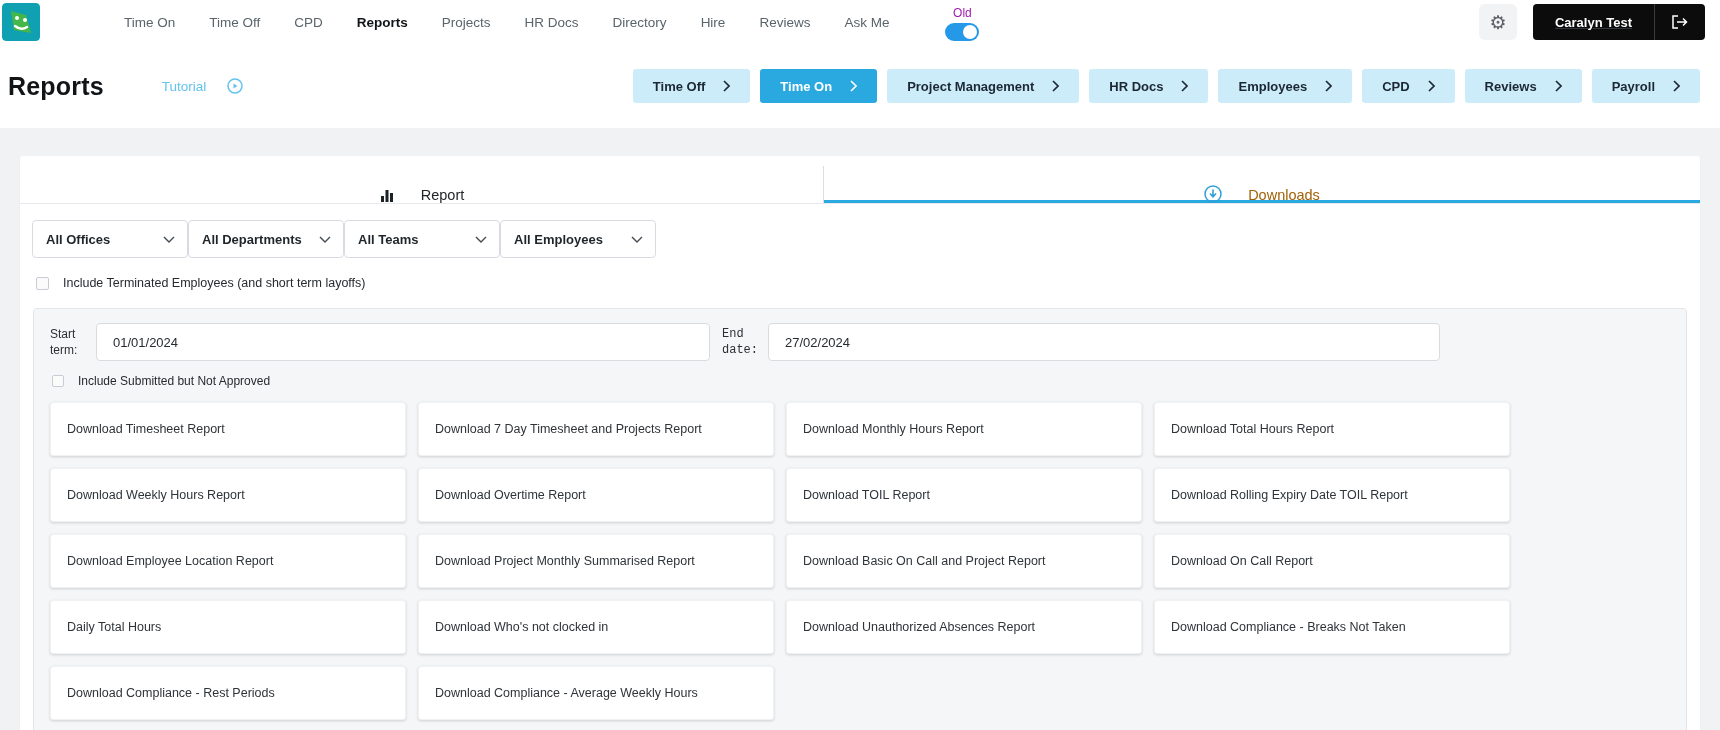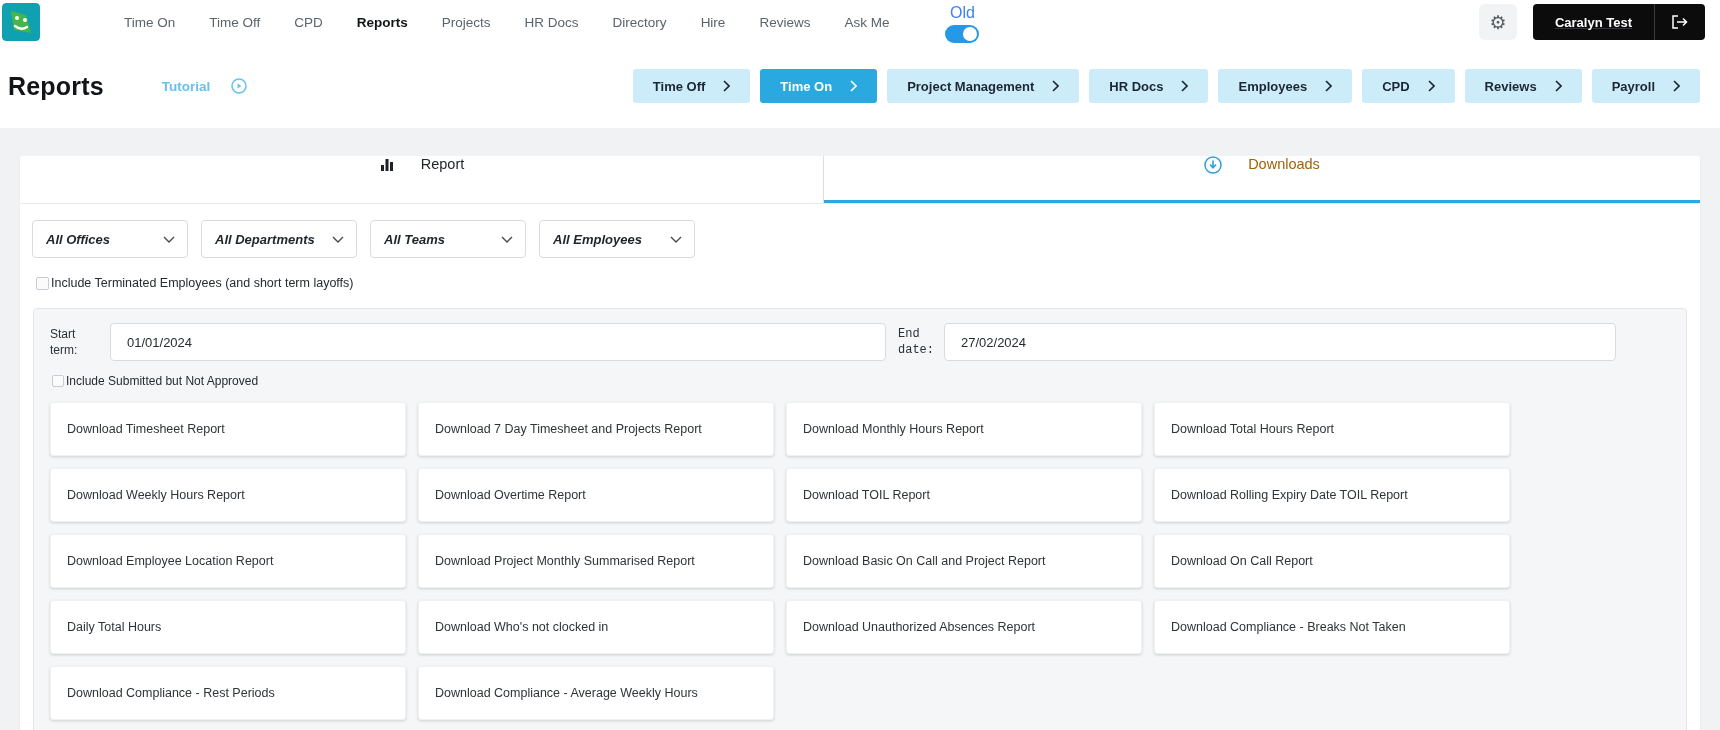--- a/index.html
+++ b/index.html
@@ -6,59 +6,59 @@
   html,body { width:1720px; height:730px; overflow:hidden; }
   body { font-family:"Liberation Sans", sans-serif; background:#f1f2f4; color:#30363b; }
 
   
   .topbar { background:#fff; height:44px; display:flex; align-items:center; padding:0 15px 0 2px; }
   .logo { width:38px; height:38px; border-radius:4px; flex:0 0 auto; }
   .nav { display:flex; align-items:center; gap:34px; margin-left:84px; }
   .nav-item { font-size:13.5px; color:#59646b; cursor:pointer; white-space:nowrap; }
   .nav-item.active { color:#121518; font-weight:700; }
   .old-toggle-wrap { margin-left:56px; display:flex; flex-direction:column; align-items:center; gap:3px; margin-top:2px; }
-  .old-label { font-size:16px; color:#3b82f6; }
+  .old-label { font-size:12px; color:#a21caf; }
   .toggle { width:34px; height:18px; border-radius:9px; background:#2599e8; position:relative; cursor:pointer; }
   .toggle .knob { position:absolute; right:2px; top:2px; width:14px; height:14px; border-radius:50%; background:#fff; }
   .topbar-right { margin-left:auto; display:flex; align-items:center; gap:16px; }
   .gear-btn { width:38px; height:36px; background:#f1f3f5; border-radius:6px; display:flex; align-items:center; justify-content:center; font-size:19px; color:#5a6066; cursor:pointer; }
   .user-block { display:flex; align-items:stretch; background:#0c0c0c; border-radius:4px; height:36px; overflow:hidden;text-decoration:underline; }
   .user-name { color:#fff; font-size:13px; font-weight:700; display:flex; align-items:center; padding:0 22px; cursor:pointer; white-space:nowrap; }
   .logout { display:flex; align-items:center; padding:0 16px; border-left:1px solid #3c3c3c; cursor:pointer; }
 
   
   .header-row { background:#fff; height:84px; display:flex; align-items:center; padding:0 20px 0 8px; }
   .page-title { font-size:25px; font-weight:700; color:#121518; letter-spacing:.2px; }
-  .tutorial { display:flex; align-items:center; gap:21px; margin-left:58px; color:#63c3ee; font-size:13.5px; font-weight:700; cursor:pointer; }
+  .tutorial { display:flex; align-items:center; gap:21px; margin-left:58px; color:#63c3ee; font-size:13.5px; font-weight:400; cursor:pointer; }
   .categories { margin-left:auto; display:flex; gap:10px; }
   .cat-btn { background:#cdecfa; color:#1b2733; border:none; border-radius:3px; height:34px; padding:0 20px; font-size:13px; font-weight:600; font-family:inherit; display:flex; align-items:center; gap:18px; cursor:pointer; white-space:nowrap; }
   .cat-btn.active { background:#29a9e0; color:#fff; }
 
   
   .page-body { padding:28px 20px 0; }
   .card { background:#fff; border-radius:3px; min-height:560px; box-shadow:0 1px 2px rgba(0,0,0,.06); }
   .tabs { display:flex; height:48px; border-bottom:1px solid #e7e9ec; }
-  .tab { display:flex; align-items:flex-start; justify-content:center; gap:26px; font-size:14.5px; color:#222629; cursor:pointer; }
+  .tab { display:flex; align-items:flex-end; justify-content:center; gap:26px; font-size:14.5px; color:#222629; cursor:pointer;margin-top:10px; }
   .tab-report { width:804px; border-right:1px solid #dcdee3; }
   .tab-downloads { flex:1; color:#a16207; }
   .tab.active { box-shadow:inset 0 -3px 0 #29a9e0; }
 
-  .filters { display:flex; gap:13px; padding:16px 12px 0;font-style:italic; }
+  .filters { display:flex; padding:16px 12px 0; }
   .dropdown { width:156px; height:38px; border:1px solid #d9dbe1; border-radius:4px; background:#fff; display:flex; align-items:center; justify-content:space-between; padding:0 12px 0 13px; cursor:pointer; }
   .dropdown .dd-label { font-size:13px; font-weight:600; color:#1f252a; }
 
-  .check-row { display:flex; align-items:center; gap:2px; font-size:12.5px; color:#262b30; font-weight:500; }
+  .check-row { display:flex; align-items:center; gap:14px; font-size:12.5px; color:#262b30; font-weight:500; }
   .checkbox { width:13px; height:13px; border:1px solid #c9ccd4; border-radius:2px; background:#fbfbfc; flex:0 0 auto; cursor:pointer; }
   .terminated-row { margin:18px 0 0 16px; }
 
   .panel { margin:18px 13px 0; border:1px solid #e3e5e9; border-radius:4px; background:#f5f6f8; padding:14px 16px 20px; }
   .date-row { display:flex; align-items:center; }
   .date-label { width:44px; font-size:12px; line-height:1.35; color:#2b3035; flex:0 0 auto; }
   .date-input { height:38px; background:#fff; border:1px solid #d9dbe1; border-radius:4px; padding:0 16px; font-size:13px; color:#262b30; font-family:inherit; outline:none; }
-  .start-input { width:776px; margin-left:16px; }
+  .start-input { width:614px; margin-left:2px; }
   .end-label { margin-left:12px;font-family:Liberation Mono, monospace; }
   .end-input { width:672px; margin-left:2px; }
   .submitted-row { margin:13px 0 0 2px; font-size:12px; }
   .submitted-row .checkbox { width:12px; height:12px; }
 
   .dl-grid { margin-top:14px; display:grid; grid-template-columns:repeat(4, 356px); gap:12px; }
   .dl-btn { height:54px; background:#fff; border:1px solid #f0f1f3; border-radius:3px; box-shadow:0 1px 3px rgba(0,0,0,.16); display:flex; align-items:center; padding:0 16px; font-size:12.5px; font-weight:500; color:#2f3439; cursor:pointer;text-align:right; }
 
   .icon { display:inline-flex; align-items:center; }
 </style>

